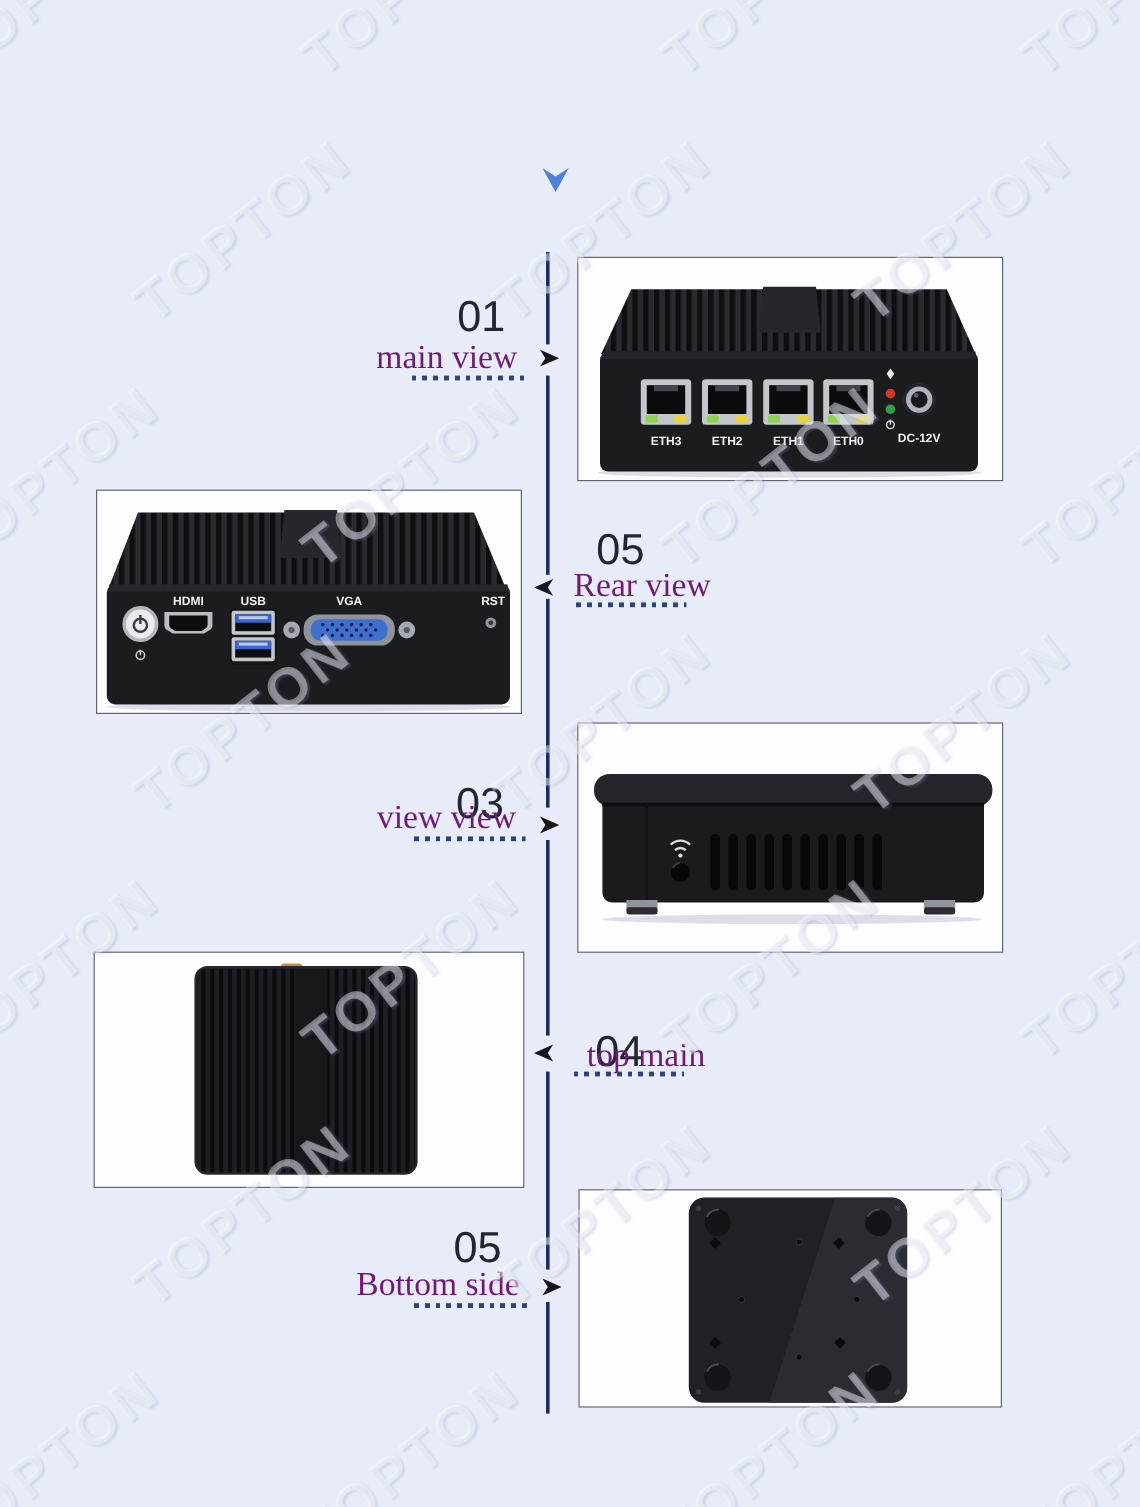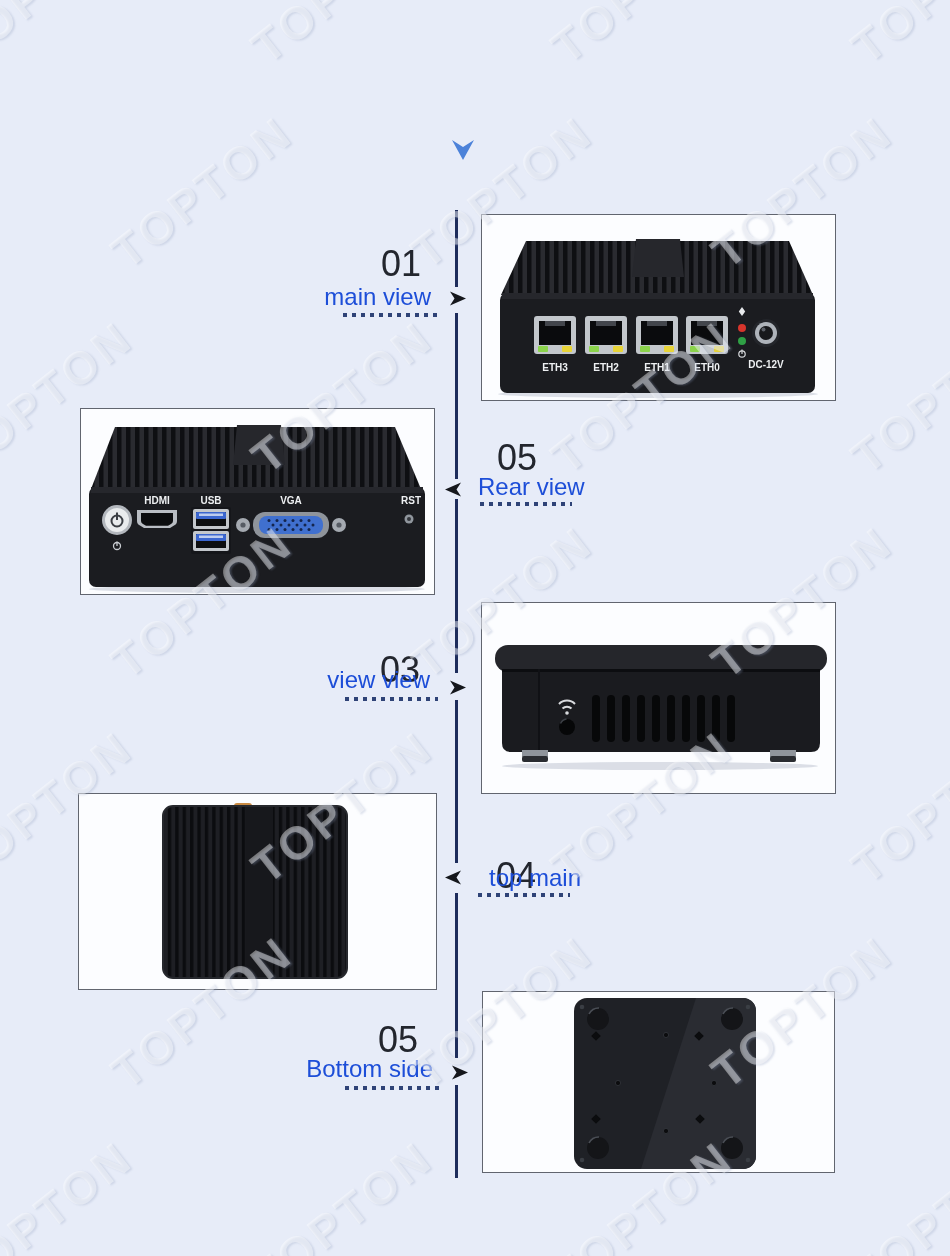--- a/index.html
+++ b/index.html
@@ -7,21 +7,21 @@
         background:#e7ecf8;font-family:"Liberation Sans",sans-serif;}
 
   .title{position:absolute;top:52px;left:0;width:950px;text-align:center;
          font-size:45px;font-weight:800;color:#1c2a5e;letter-spacing:1px;z-index:10;}
   .chevron{position:absolute;top:140px;left:452px;z-index:10;}
 
   .vseg{position:absolute;left:455px;width:3px;background:#1e2d5c;z-index:8;}
 
   .num{position:absolute;width:100px;text-align:center;font-size:36px;
        color:#23262e;line-height:1;z-index:10;}
-  .lbl{position:absolute;font-size:24px;color:#1d4ed8;line-height:1;z-index:10;}
+  .lbl{position:absolute;font-size:28px;color:#701a75;line-height:1;z-index:10;font-family:Liberation Serif, serif;}
   .lbl.right{text-align:right;}
   .dots{position:absolute;height:4px;z-index:10;
         background:repeating-linear-gradient(to right,#2f4377 0 4px,transparent 4px 9px);}
 
   .photo{position:absolute;background:#fcfdff;border:1px solid #61656f;z-index:9;}
   .photo svg{display:block;width:100%;height:100%;}
 
   .arrow{position:absolute;z-index:11;line-height:0;}
 
   #watermarks{position:absolute;inset:0;z-index:30;pointer-events:none;overflow:hidden;}

